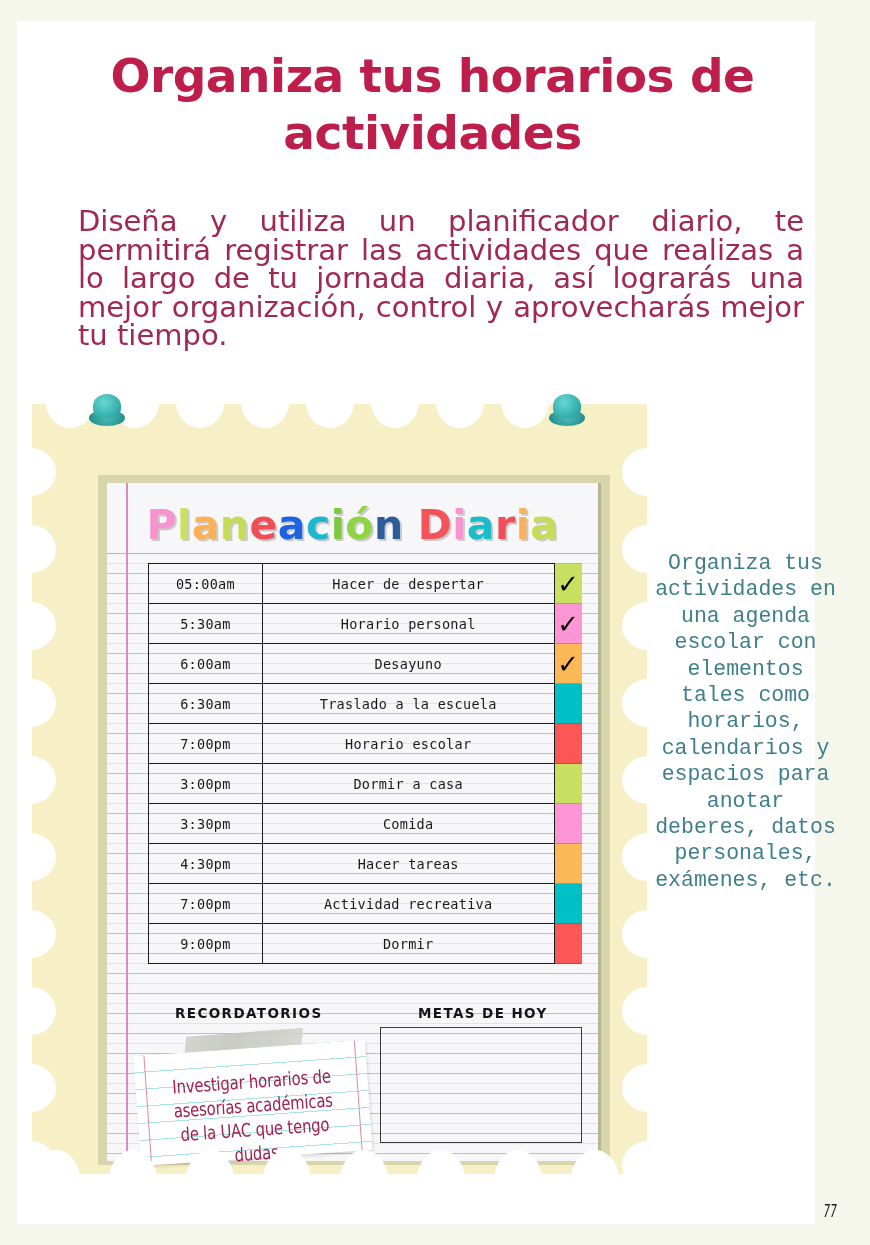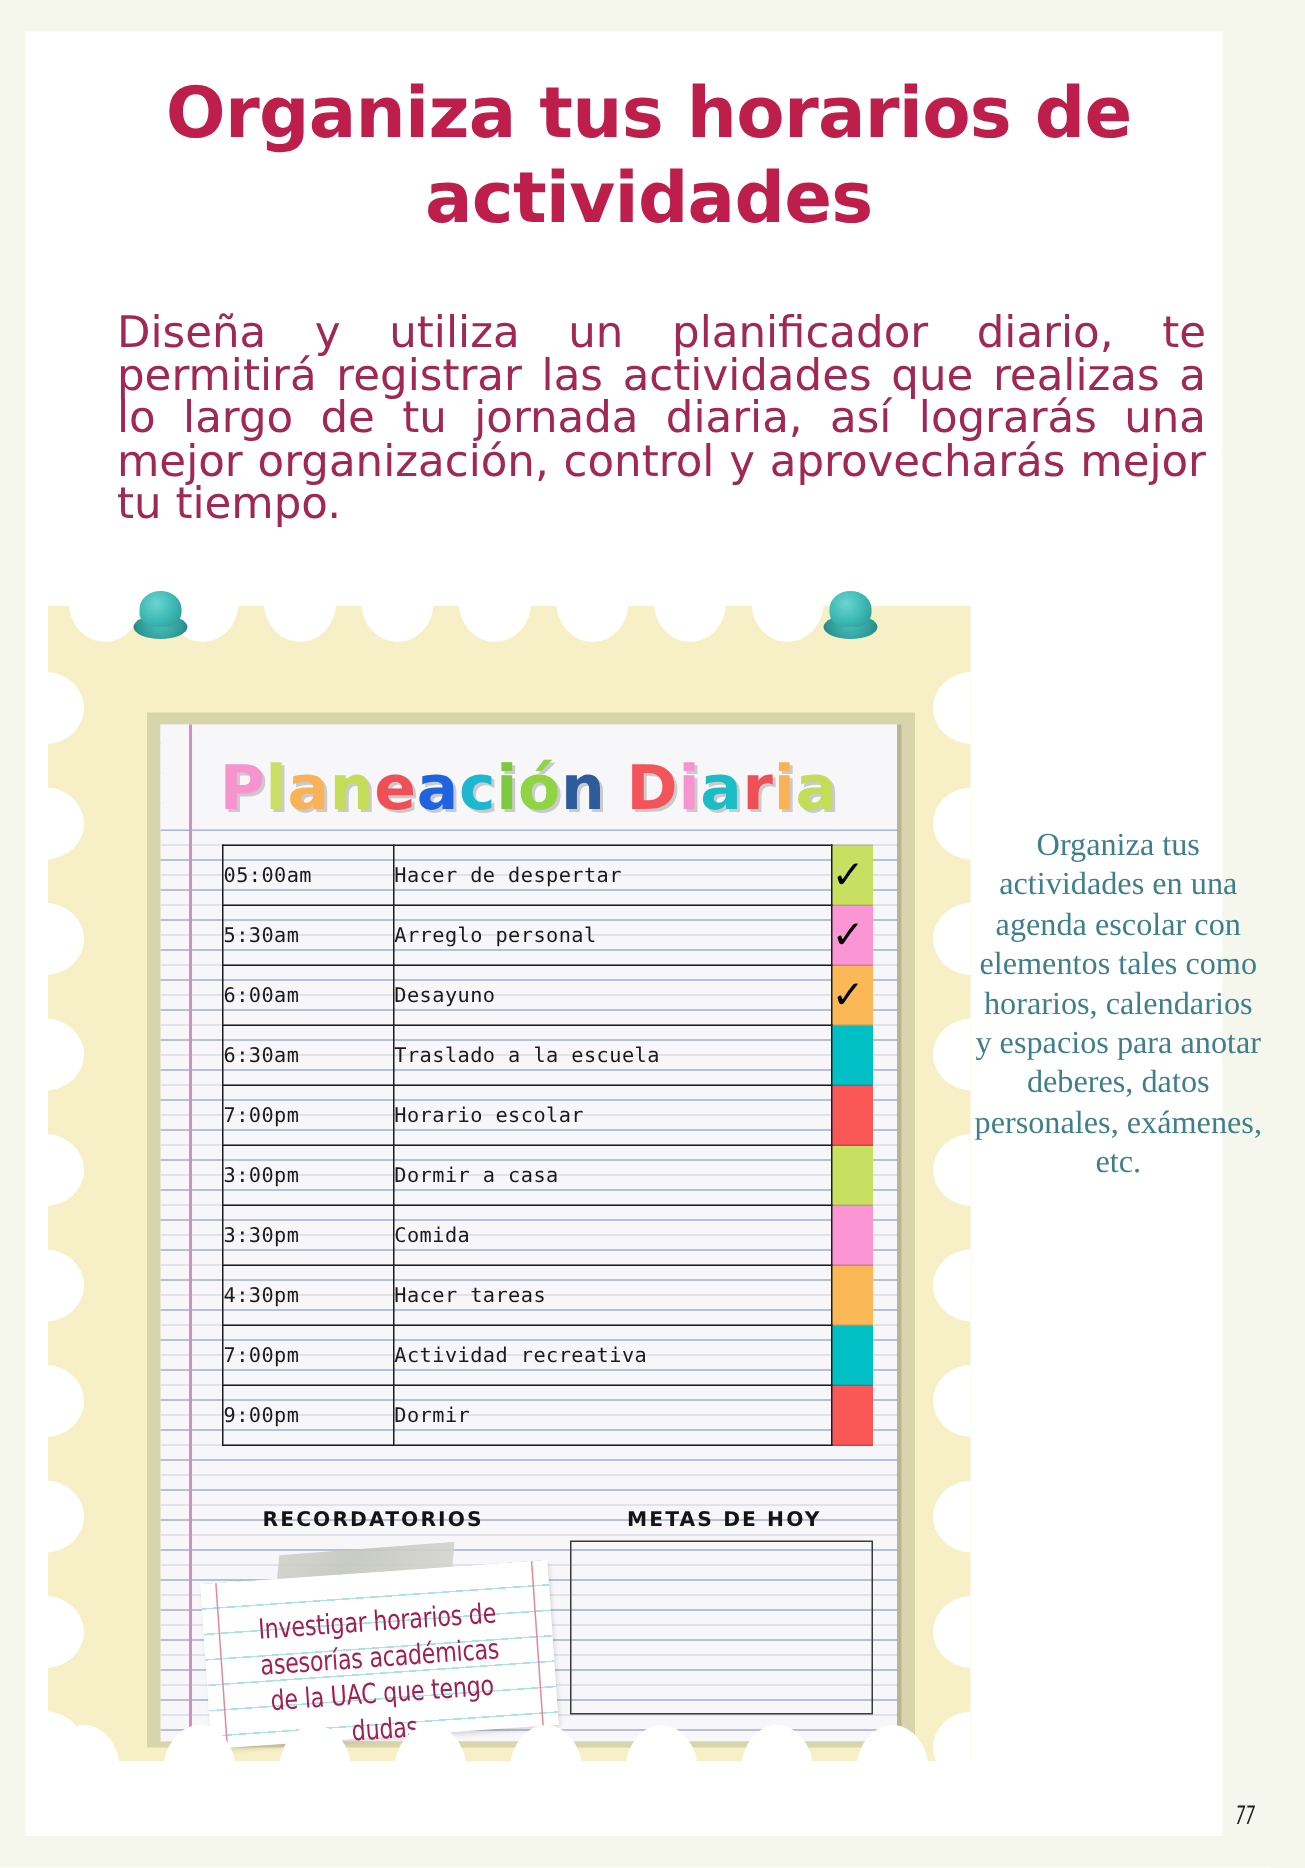--- a/index.html
+++ b/index.html
@@ -90,20 +90,21 @@
   }
   .planner-title span { display: inline-block; }
   table.sched {
     position: absolute; left: 41px; top: 80px;
     width: 434px;
     border-collapse: collapse;
   }
   table.sched td {
     border: 1.5px solid #1c1c1c;
     height: 40px;
+    text-align: center;
     font-family: "DejaVu Sans Mono", monospace;
     font-size: 13.5px;
     color: #1a1a1a;
     letter-spacing: 0.3px;
     background: transparent;
   }
   table.sched td.time { width: 114px; }
   table.sched td.act { width: 292px; }
   table.sched td.color { width: 28px; border-left: 1.5px solid #1c1c1c; border-right: none; border-top: 1px solid rgba(0,0,0,0.2); border-bottom: 1px solid rgba(0,0,0,0.2); }
   .check { font-size: 26px; font-weight: bold; color: #000; font-family: "DejaVu Sans", sans-serif; line-height: 1; }
@@ -147,21 +148,21 @@
   }
   .goals-box {
     position: absolute; left: 273px; top: 544px;
     width: 202px; height: 116px;
     border: 1.5px solid #3a3a3a;
   }
   .side-text {
     position: absolute; left: 632px; top: 529px; width: 193px;
     text-align: center;
     color: #3f7f8b;
-    font-family: Liberation Serif, serif;
+    font-family: Liberation Mono, monospace;
     font-size: 21.5px;
     line-height: 26.4px;
   }
   .page-num {
     position: absolute; left: 803px; top: 1180px;
     font-family: "DejaVu Sans Mono", monospace;
     font-size: 17px;
     color: #222;
     transform: scaleX(0.65);
     font-style: italic;
@@ -183,21 +184,21 @@
 
       <table class="sched">
         <tbody id="sched-body">
             <tr>
               <td class="time">05:00am</td>
               <td class="act">Hacer de despertar</td>
               <td class="color" style="background:#c8df62"><span class="check">✓</span></td>
             </tr>
             <tr>
               <td class="time">5:30am</td>
-              <td class="act">Arreglo personal</td>
+              <td class="act">Horario personal</td>
               <td class="color" style="background:#fb95d4"><span class="check">✓</span></td>
             </tr>
             <tr>
               <td class="time">6:00am</td>
               <td class="act">Desayuno</td>
               <td class="color" style="background:#fbb856"><span class="check">✓</span></td>
             </tr>
             <tr>
               <td class="time">6:30am</td>
               <td class="act">Traslado a la escuela</td>

